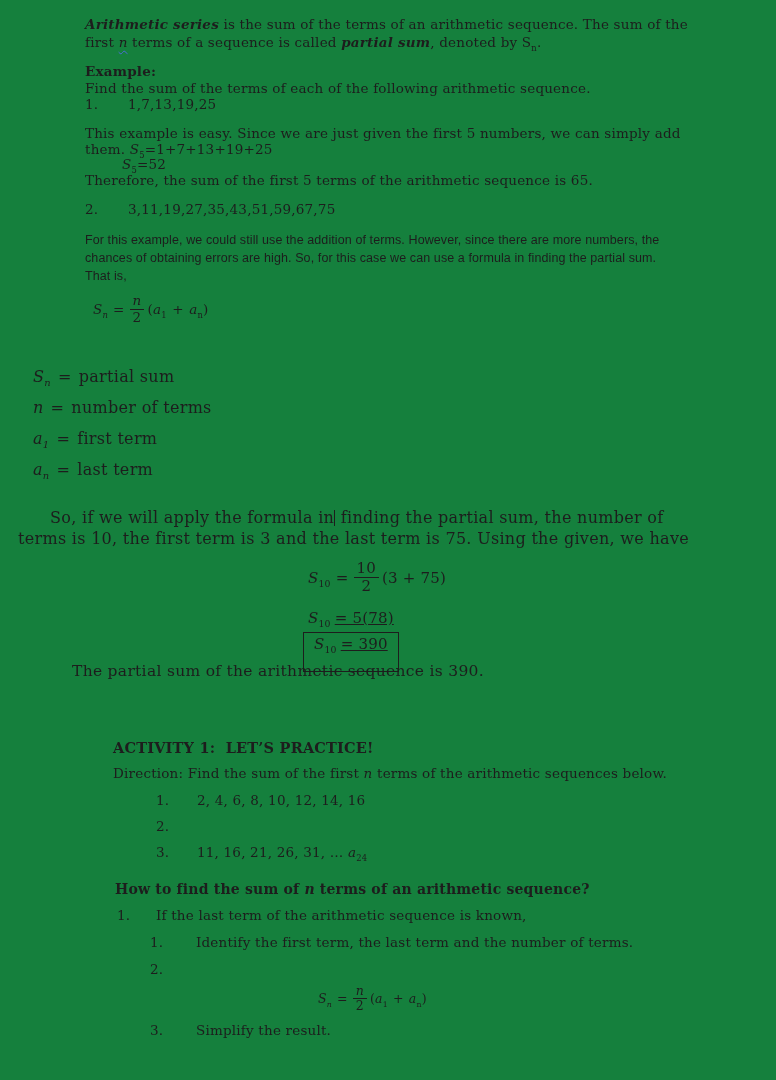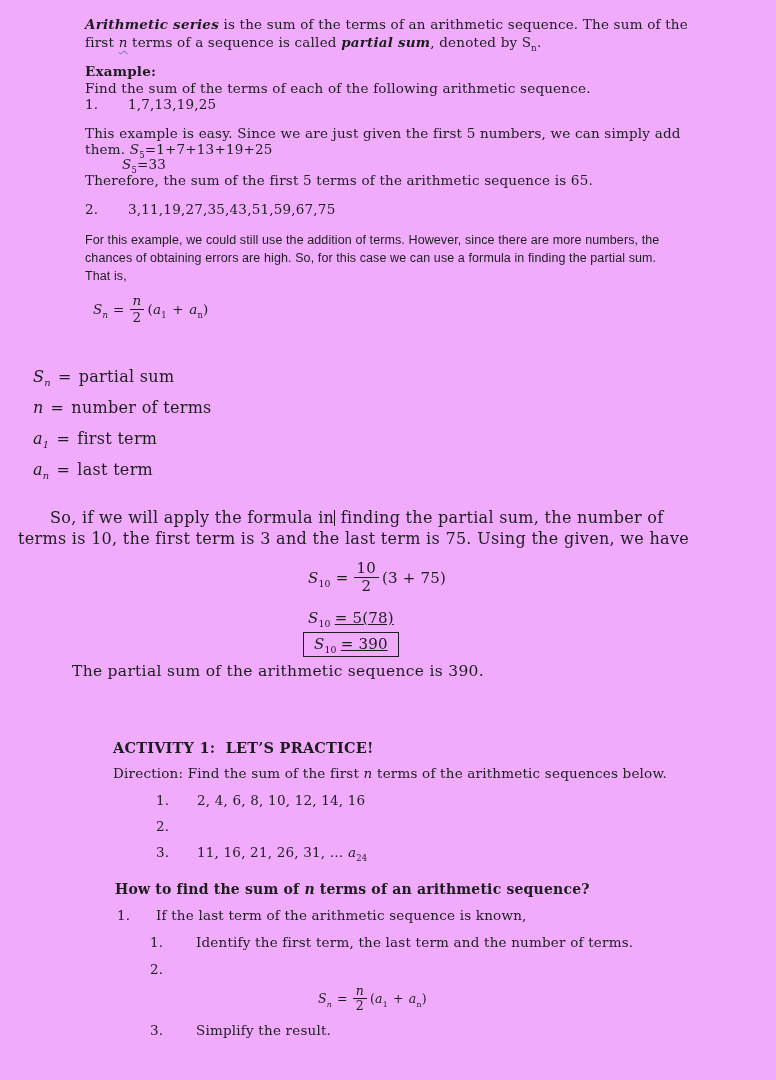--- a/index.html
+++ b/index.html
@@ -1,18 +1,18 @@
 <!DOCTYPE html>
 <html><head>
 <meta charset="utf-8">
 <style>
   * { margin:0; padding:0; box-sizing:border-box; }
   html,body { background:#ffffff; }
   .page {
-    position:relative; width:776px; height:1080px; background:#f0abfc;
+    position:relative; width:776px; height:1080px; background:#15803d;
     color:#1d1d1d; overflow:hidden;
     font-family:"DejaVu Serif", serif;
   }
   .blk { position:absolute; white-space:nowrap; }
   .serif { font-family:"DejaVu Serif", serif; letter-spacing:0.2px; }
   .sans  { font-family:"Liberation Sans", sans-serif; letter-spacing:0.1px; }
   .b  { font-weight:bold; }
   .bi { font-weight:bold; font-style:italic; }
   .mi { font-style:italic; }
   sub { font-size:0.62em; line-height:0; }
@@ -31,21 +31,21 @@
     text-underline-offset:3px;
   }
   .cursor { display:inline-block; width:1.3px; height:16px; background:#1d1d1d; vertical-align:-3px; }
   .mathrow { position:absolute; display:flex; align-items:center; white-space:pre; }
   .mathrow .eq { margin:0 5px; }
   .frac { display:inline-flex; flex-direction:column; align-items:center; line-height:1.15; text-align:center; margin-right:3px; }
   .frac .ftop { padding:0 3px; border-bottom:1px solid #1d1d1d; }
   .op { margin:0 1px; }
   .defrow { height:31px; }
   .defeq { margin:0 7px; }
-  .boxed { position:absolute; border:1.9px solid #1d1d1d; padding:2px 10px 3px 10px; white-space:nowrap; }
+  .boxed { position:absolute; border:1.9px solid #1d1d1d; padding:2px 10px 18px 10px; white-space:nowrap; }
   .gap4 { margin-left:4px;text-decoration:underline; }
 </style>
 </head>
 <body>
 
 <div class="page">
 
   <div class="blk serif sz13" style="left:85px; top:15px; line-height:18px;">
     <div><span class="bi">Arithmetic series</span><span> is the sum of the terms of an arithmetic sequence. The sum of the</span></div>
     <div><span>first </span><span class="squiggle">n</span><span> terms of a sequence is called </span><span class="bi">partial sum</span><span>, denoted by S</span><sub>n</sub><span>.</span></div>
@@ -56,21 +56,21 @@
     <div>Find the sum of the terms of each of the following arithmetic sequence.</div>
     <div class="row">
         <span class="num43">1.</span>
         <span>1,7,13,19,25</span>
       </div>
   </div>
 
   <div class="blk serif sz13" style="left:85px; top:126px; line-height:15.5px;">
     <div>This example is easy. Since we are just given the first 5 numbers, we can simply add</div>
     <div><span>them. </span><span class="mi">S</span><sub>5</sub><span>=1+7+13+19+25</span></div>
-    <div style="margin-left:37px"><span class="mi">S</span><sub>5</sub><span>=33</span></div>
+    <div style="margin-left:37px"><span class="mi">S</span><sub>5</sub><span>=52</span></div>
     <div>Therefore, the sum of the first 5 terms of the arithmetic sequence is 65.</div>
   </div>
 
   <div class="blk serif sz13 row" style="left:85px; top:201px;">
       <span class="num43">2.</span>
       <span>3,11,19,27,35,43,51,59,67,75</span>
     </div>
 
   <div class="blk sans" style="left:85px; top:231px; line-height:18px; font-size:12.5px;">
     <div>For this example, we could still use the addition of terms. However, since there are more numbers, the</div>

